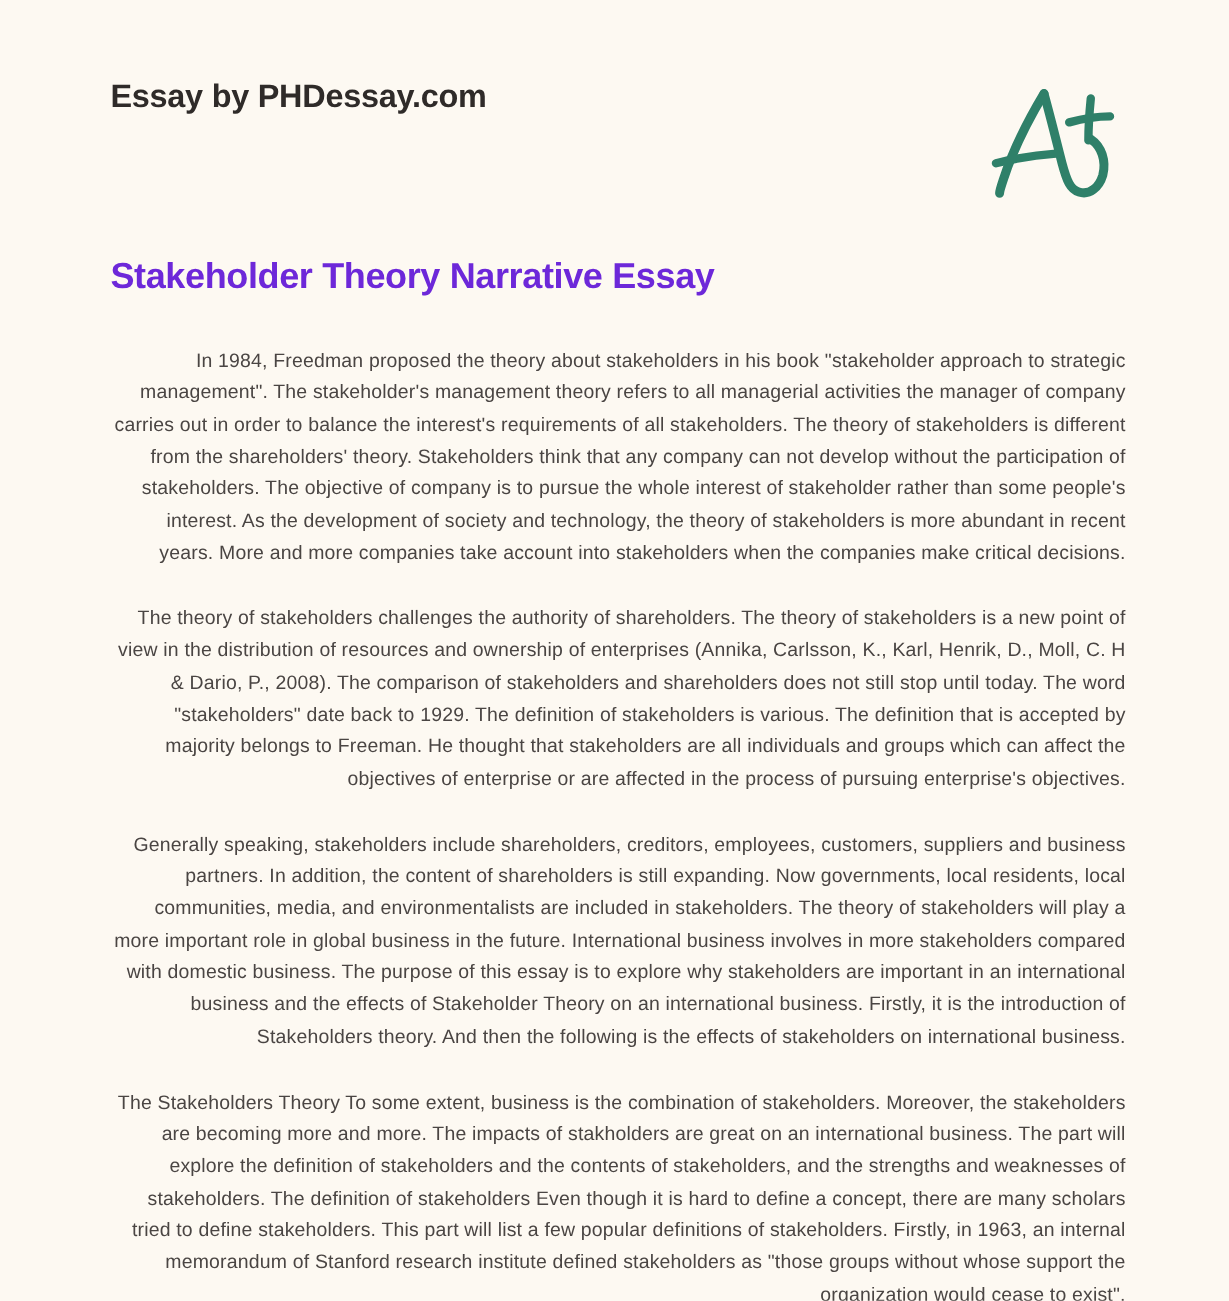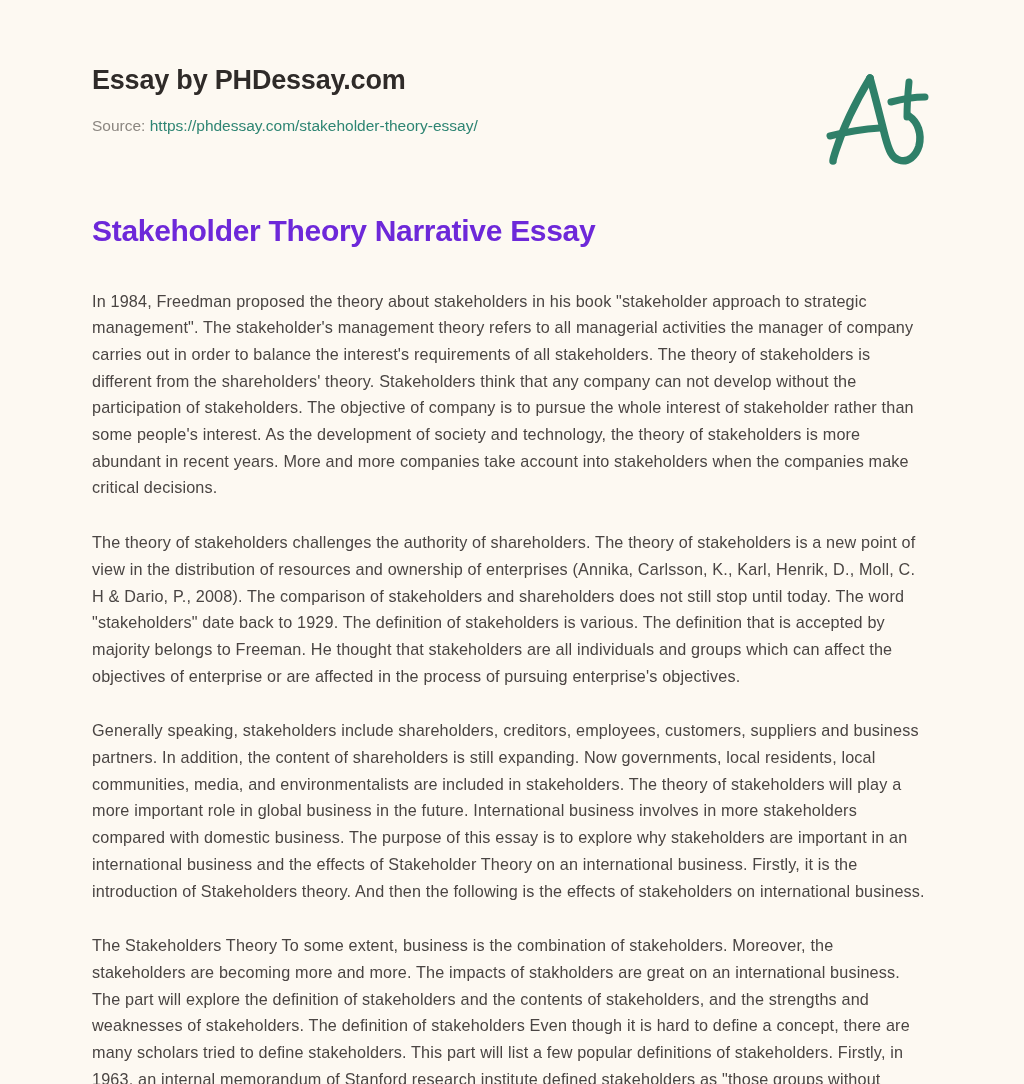--- a/index.html
+++ b/index.html
@@ -82,44 +82,40 @@
   }
   .article-title {
     margin: 0 0 38px 0;
     font-size: 30px;
     font-weight: bold;
     color: #6d28d9;
     letter-spacing: -0.3px;
     line-height: 1.25;
   }
   .para {
-    margin: 0 15px 28px 0;
+    margin: 0 2px 28px 0;
     font-size: 16.2px;
     line-height: 26.7px;
     color: #4a4543;
-    text-align: left;
+    text-align: right;
     letter-spacing: 0.01em;
   }
   .para:last-child {
     margin-bottom: 0;
   }
 </style>
 </head>
 <body>
 
 <div class="page">
 
   <div class="header">
 
     <div class="brand-block">
       <h1 class="brand-title">Essay by PHDessay.com</h1>
-      <div class="source-line">
-        <span class="source-label">Source:</span>
-        <a class="source-url" href="#">https://phdessay.com/stakeholder-theory-essay/</a>
-      </div>
     </div>
 
     <div class="logo">
       <svg viewBox="0 0 130 104" xmlns="http://www.w3.org/2000/svg">
         <g fill="none" stroke="#2f8069" stroke-linecap="round" stroke-linejoin="round">
 
           <path d="M58 14 C 46 34, 33 58, 24 86 C 22 92, 21 95, 21 97" stroke-width="7.5"></path>
 
           <path d="M58 14 C 63 32, 69 56, 73 72 C 77 87, 80 94, 87 96
                    C 96 99, 104 92, 107 82 C 110 70, 106 58, 97 52" stroke-width="7.5"></path>

